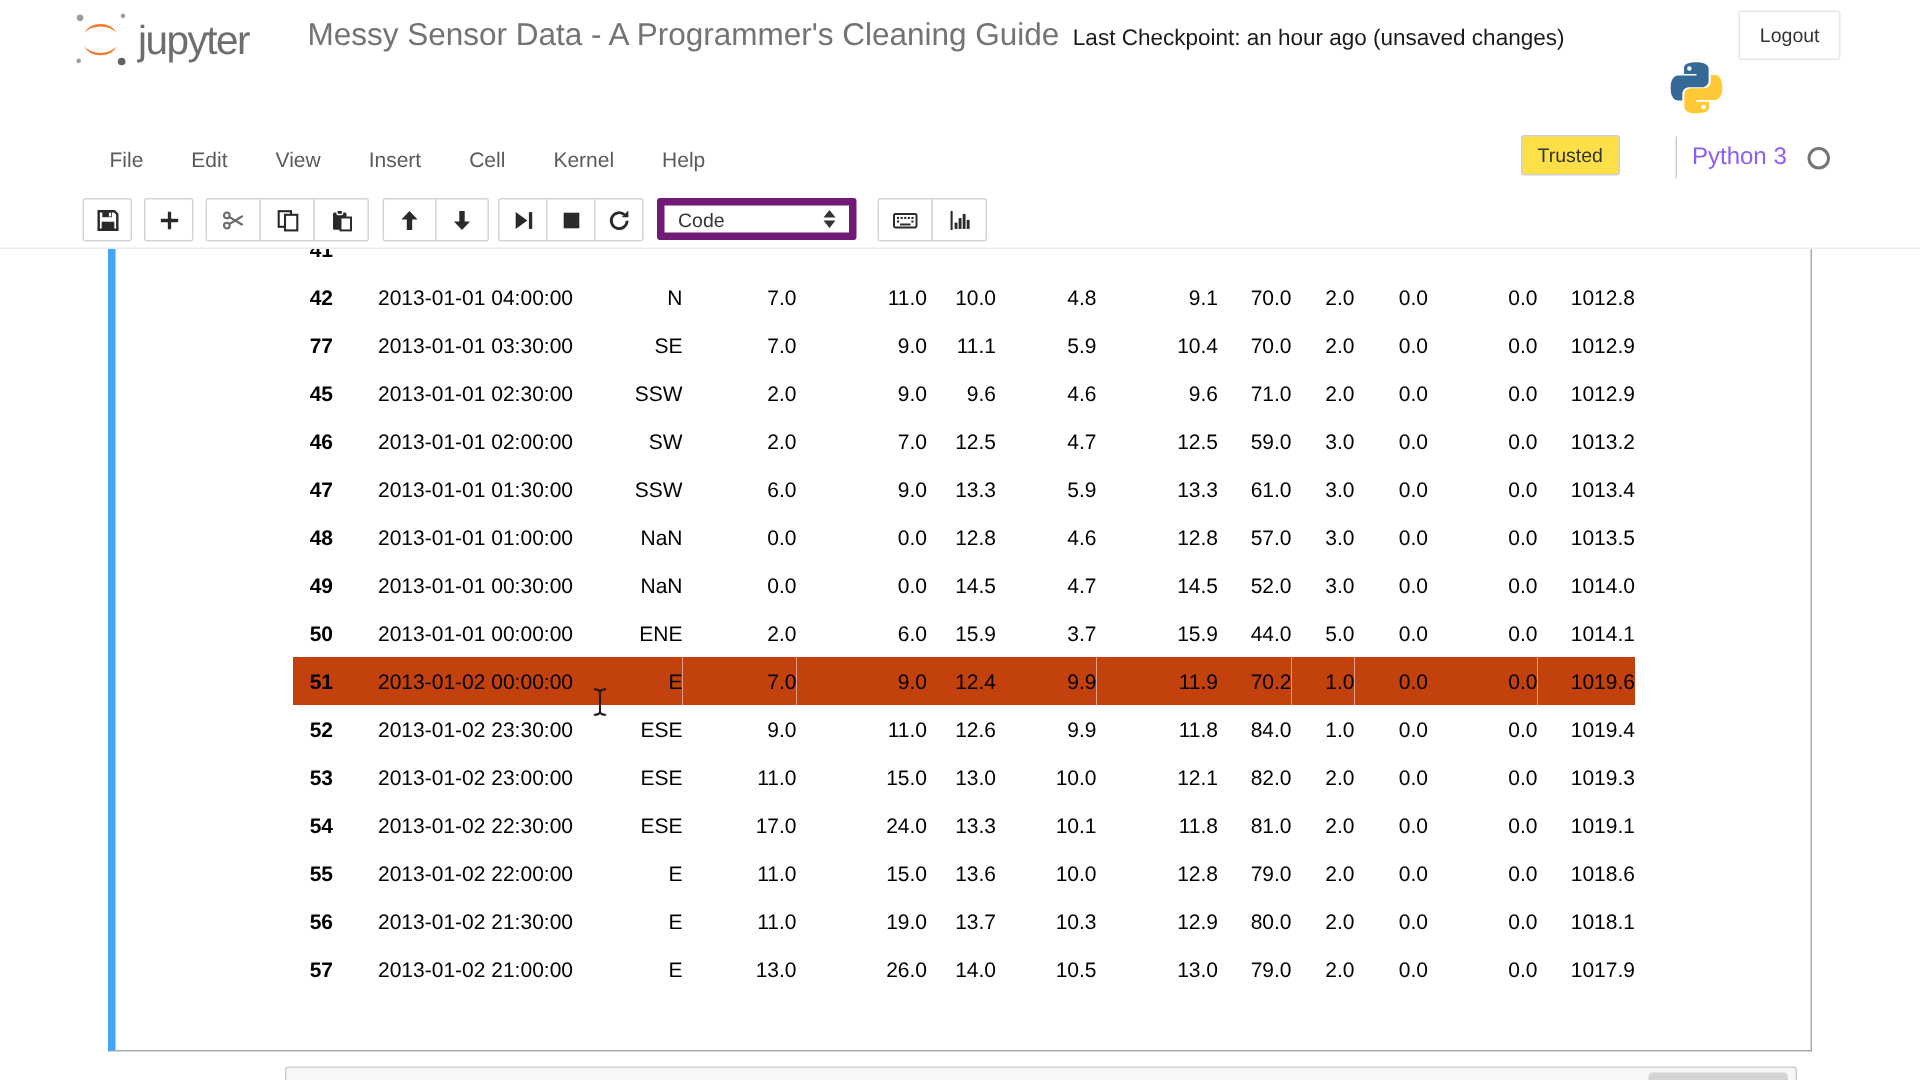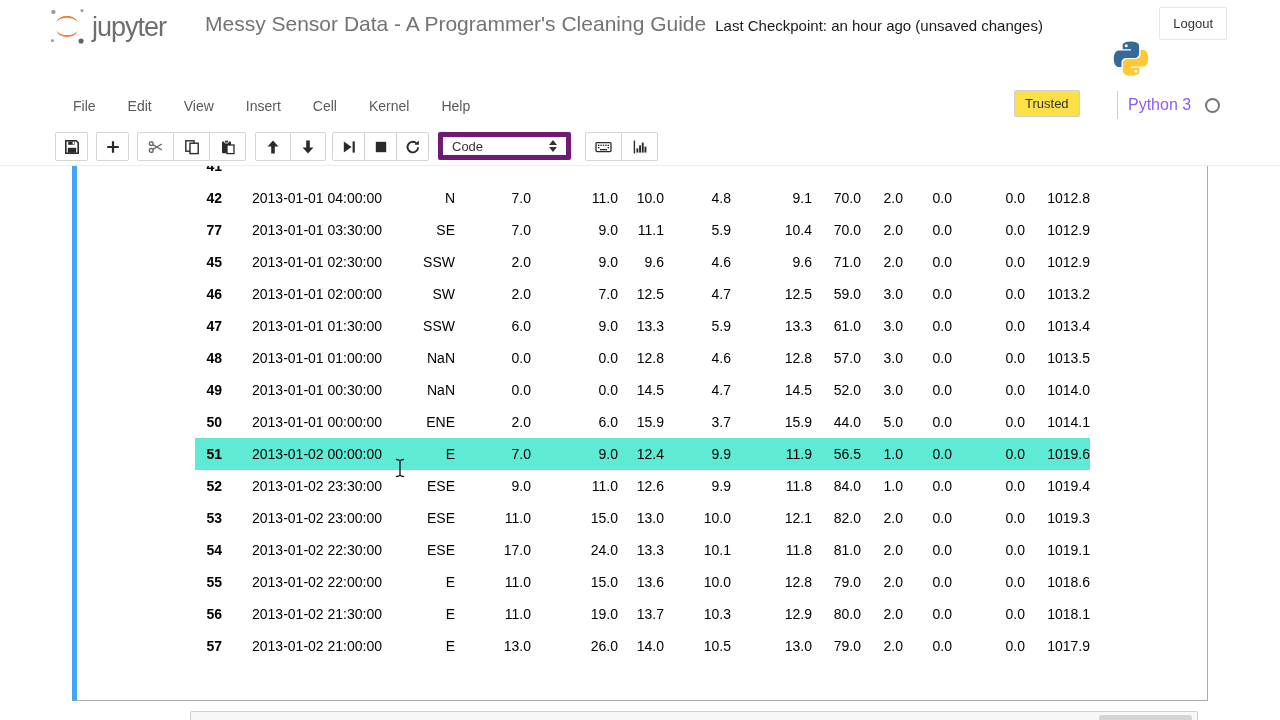--- a/index.html
+++ b/index.html
@@ -52,21 +52,21 @@
   
   .content { position:absolute; top:166px; left:0; width:1280px; height:554px; overflow:hidden; background:#fff; }
   .code-cell { position:absolute; left:72px; top:-16px; width:1136px; height:551px; background:#fff;
                border-left:5px solid #42a5f5; border-right:1px solid #ababab; border-bottom:1px solid #ababab; }
   .output-table { position:absolute; left:118px; top:0; }
   table.dataframe { border-collapse:collapse; table-layout:fixed; width:895px; }
   table.dataframe td, table.dataframe th { height:32px; padding:0; font-size:14px; color:#000;
                text-align:right; vertical-align:middle; white-space:nowrap; overflow:hidden; }
   .col-idx { font-weight:bold; }
   td.cell-dt { text-align:left; padding-left:13px; }
-  tr.highlight { background:#5eead4; }
+  tr.highlight { background:#c2410c; }
 
   .ibeam { position:absolute; left:316px; top:308px; width:14px; height:20px; }
 
   .next-cell { position:absolute; left:190px; top:545px; width:1008px; height:60px; background:#f7f7f7;
                border:1px solid #cfcfcf; border-radius:2px; }
   .next-cell .thumb { position:absolute; left:908px; top:3px; width:93px; height:15px;
                background:#d4d4d4; border-radius:3px; }
 
   svg { display:block; }
 </style>
@@ -380,21 +380,21 @@
               </tr>
               <tr class="highlight">
                 <th class="col-idx">51</th>
                 <td class="cell-dt">2013-01-02 00:00:00</td>
                 <td>E</td>
                 <td>7.0</td>
                 <td>9.0</td>
                 <td>12.4</td>
                 <td>9.9</td>
                 <td>11.9</td>
-                <td>56.5</td>
+                <td>70.2</td>
                 <td>1.0</td>
                 <td>0.0</td>
                 <td>0.0</td>
                 <td>1019.6</td>
               </tr>
               <tr>
                 <th class="col-idx">52</th>
                 <td class="cell-dt">2013-01-02 23:30:00</td>
                 <td>ESE</td>
                 <td>9.0</td>

